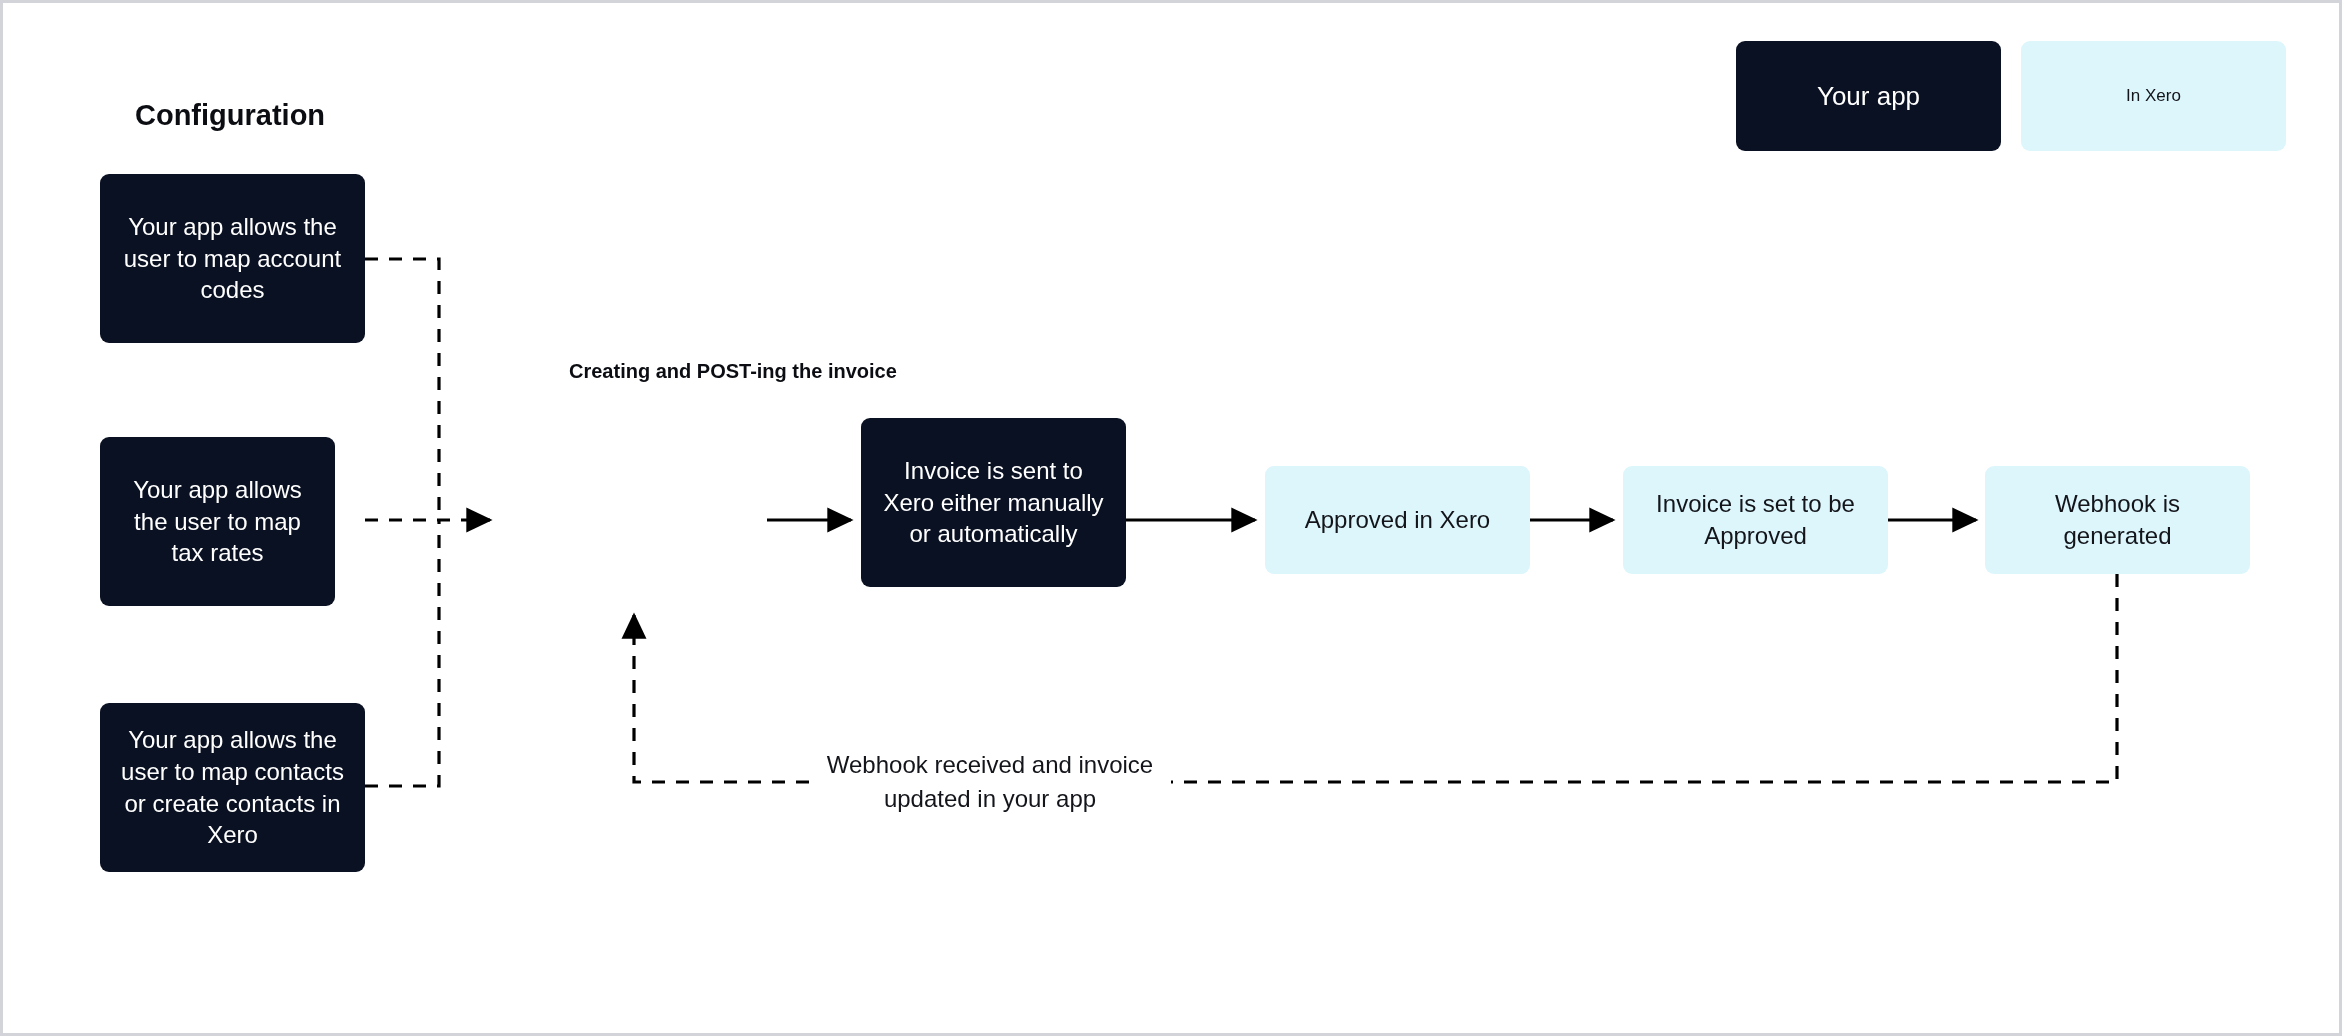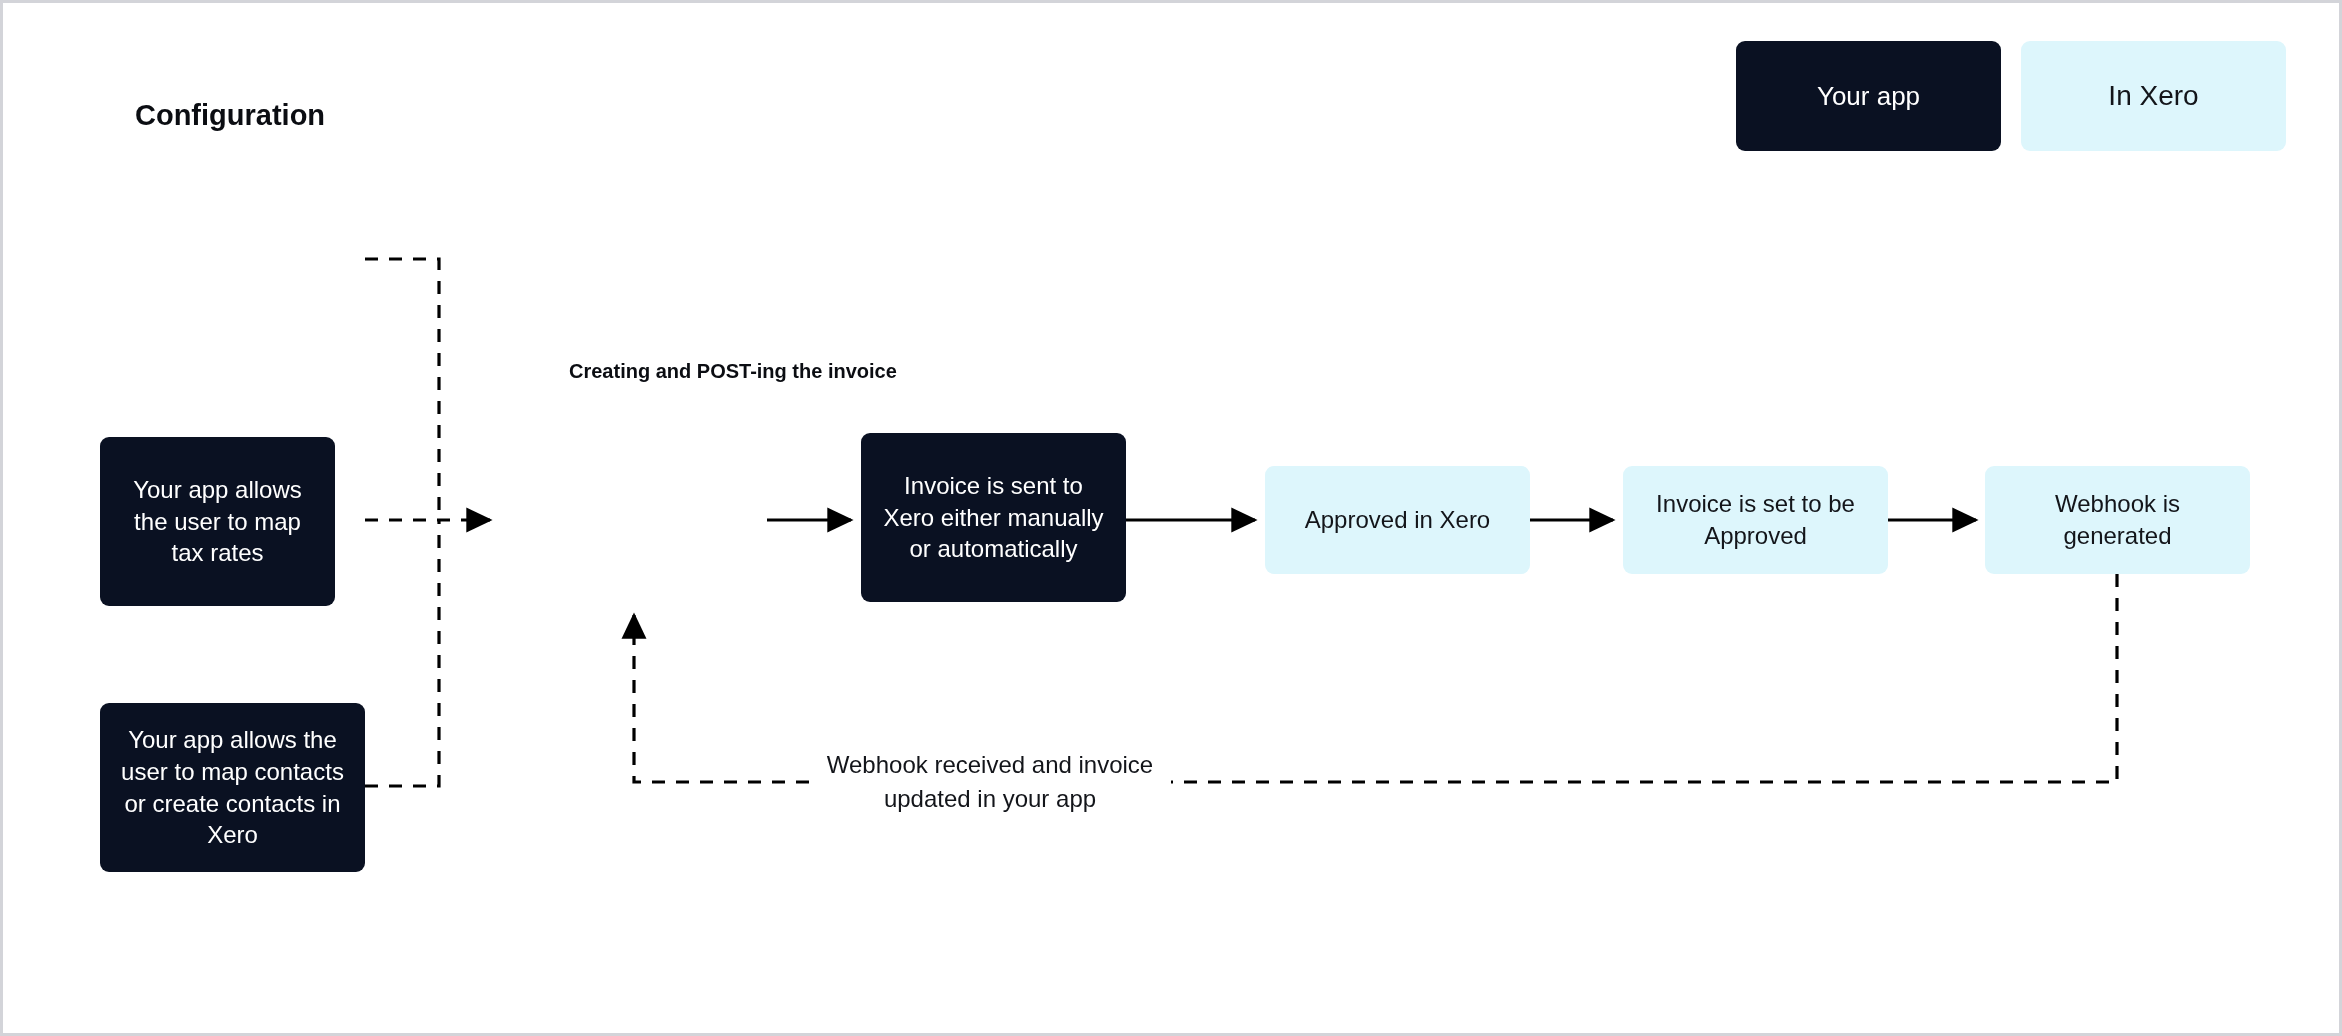--- a/index.html
+++ b/index.html
@@ -53,21 +53,21 @@
 </head>
 <body>
 
 <div id="canvas">
 
   <div class="legend-box" style="left:1733px;top:38px;width:265px;height:110px;background:#0a1122;">
     <span style="color:#ffffff;font-size:26px;">Your app</span>
   </div>
 
   <div class="legend-box" style="left:2018px;top:38px;width:265px;height:110px;background:#ddf6fc;">
-    <span style="color:#13151a;font-size:28px;">In Xero</span>
+    <span style="color:#13151a;font-size:17px;">In Xero</span>
   </div>
 
   <div class="heading" style="left:132px;top:96px;font-size:29px;">Configuration</div>
 
   <div class="heading" style="left:566px;top:357px;font-size:20px;">Creating and POST-ing the invoice</div>
 
   <svg class="wires" viewBox="0 0 2342 1036">
     <defs>
       <marker id="arrowSolid" markerWidth="9" markerHeight="9" refX="7.4" refY="4.5" orient="auto" markerUnits="strokeWidth">
         <path d="M0,0.6 L8.2,4.5 L0,8.4 z" fill="#000000"></path>
@@ -88,31 +88,34 @@
     <path class="wire-solid" d="M1123,517 L1252,517" marker-end="url(#arrowSolid)"></path>
 
     <path class="wire-solid" d="M1526,517 L1610,517" marker-end="url(#arrowSolid)"></path>
 
     <path class="wire-solid" d="M1834,517 L1973,517" marker-end="url(#arrowSolid)"></path>
 
     <path class="wire-dashed" d="M2114,571 L2114,779 L1168,779"></path>
     <path class="wire-dashed" d="M806,779 L631,779 L631,612" marker-end="url(#arrowDash)"></path>
   </svg>
 
+  <div class="node node-dark" style="left:97px;top:171px;width:265px;height:169px;">
+    <span style="font-size:24px;">Your app allows the user to map account codes</span>
+  </div>
 
   <div class="node node-dark" style="left:97px;top:434px;width:235px;height:169px;">
     <span style="font-size:24px;">Your app allows the user to map tax rates</span>
   </div>
 
   <div class="node node-dark" style="left:97px;top:700px;width:265px;height:169px;">
     <span style="font-size:24px;">Your app allows the user to map contacts or create contacts in Xero</span>
   </div>
 
 
-  <div class="node node-dark" style="left:858px;top:430px;width:265px;height:169px;">
+  <div class="node node-dark" style="left:858px;top:415px;width:265px;height:169px;">
     <span style="font-size:24px;">Invoice is sent to Xero either manually or automatically</span>
   </div>
 
   <div class="node node-light" style="left:1262px;top:463px;width:265px;height:108px;">
     <span style="font-size:24px;">Approved in Xero</span>
   </div>
 
   <div class="node node-light" style="left:1982px;top:463px;width:265px;height:108px;">
     <span style="font-size:24px;">Webhook is generated</span>
   </div>

